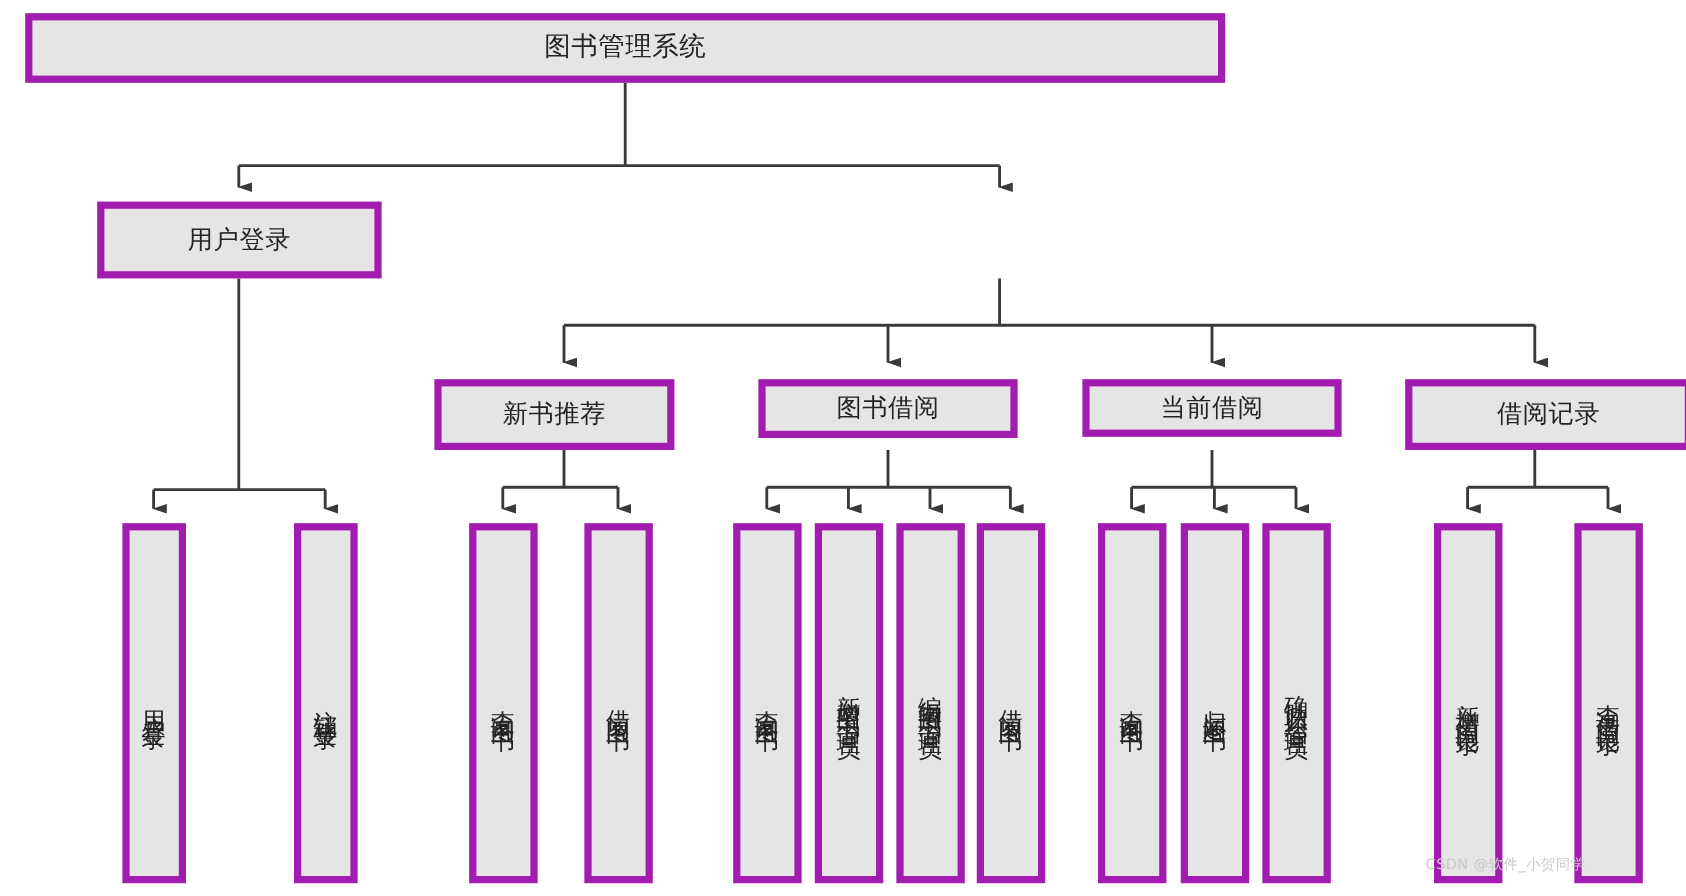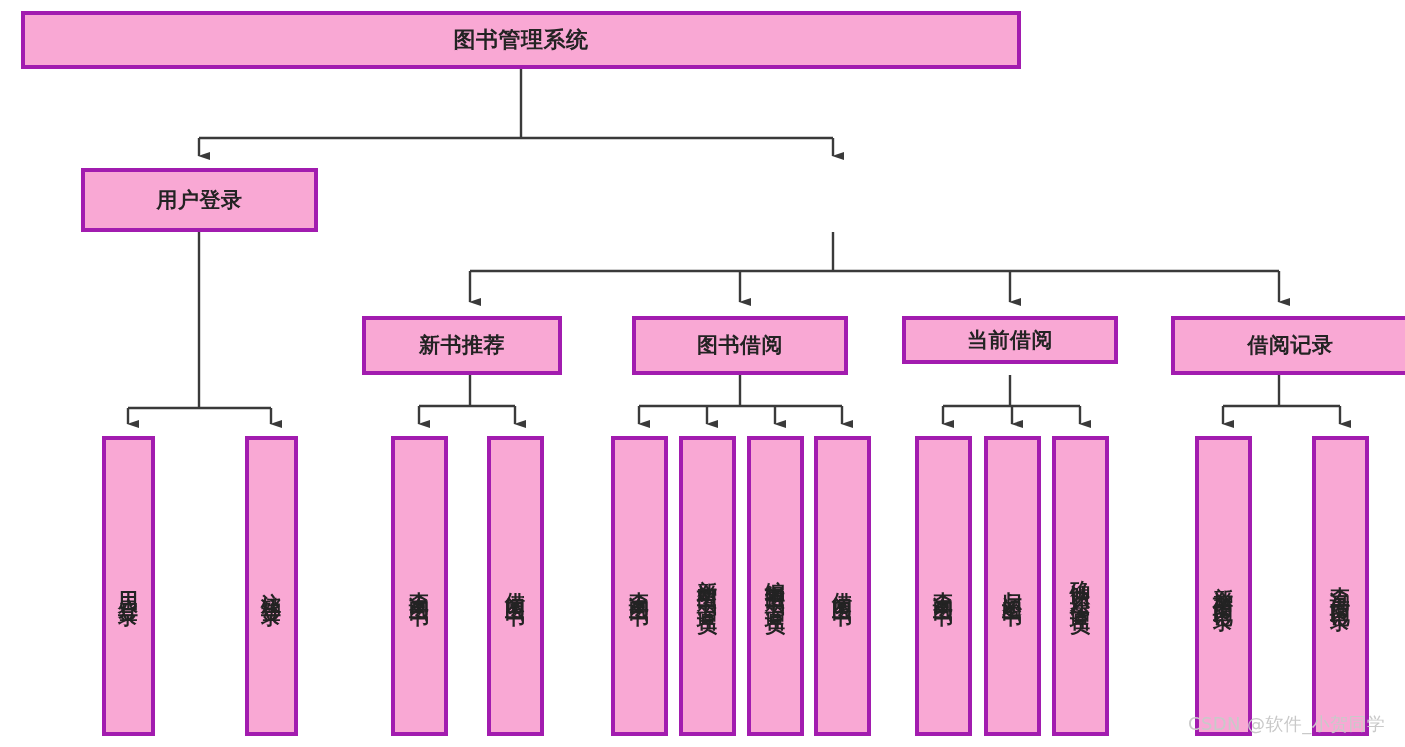--- a/index.html
+++ b/index.html
@@ -17,28 +17,27 @@
   svg#wires{
     position:absolute;
     left:0; top:0;
     width:1405px;
     height:747px;
     pointer-events:none;
   }
   .node{
     position:absolute;
     box-sizing:border-box;
-    background:#f9a8d4;
-    border:4px solid #a21caf;
+    background:#e5e5e5;
+    border:6px solid #a21caf;
     display:flex;
     align-items:center;
     justify-content:center;
     color:#222222;
     z-index:2;
-    font-weight:bold;
   }
   .node .lbl{
     display:block;
     line-height:1.16;
     letter-spacing:0.5px;
     white-space:nowrap;
     color:#232323;
   }
   
   .node.h .lbl{
@@ -57,21 +56,21 @@
     font-size:20px;
     line-height:1.0;
     letter-spacing:5px;
     white-space:nowrap;
     max-height:100%;
   }
   .watermark{
     position:absolute;
     left:1188px;
     top:712px;
-    font-size:18px;
+    font-size:12px;
     color:#c9c9c9;
     white-space:nowrap;
     z-index:5;
     letter-spacing:0.4px;
   }
 </style>
 </head>
 <body>
 
 <div id="stage">
@@ -130,21 +129,21 @@
     <span class="lbl">图书管理系统</span>
   </div>
 
   <div class="node h" style="left:81px; top:168px; width:237px; height:64px;">
     <span class="lbl">用户登录</span>
   </div>
 
   <div class="node h" style="left:362px; top:316px; width:200px; height:59px;">
     <span class="lbl">新书推荐</span>
   </div>
-  <div class="node h" style="left:632px; top:316px; width:216px; height:59px;">
+  <div class="node h" style="left:632px; top:316px; width:216px; height:49px;">
     <span class="lbl">图书借阅</span>
   </div>
   <div class="node h" style="left:902px; top:316px; width:216px; height:48px;">
     <span class="lbl">当前借阅</span>
   </div>
   <div class="node h" style="left:1171px; top:316px; width:239px; height:59px;">
     <span class="lbl">借阅记录</span>
   </div>
 
   <div class="node v" style="left:102px; top:436px; width:53px; height:300px;">

